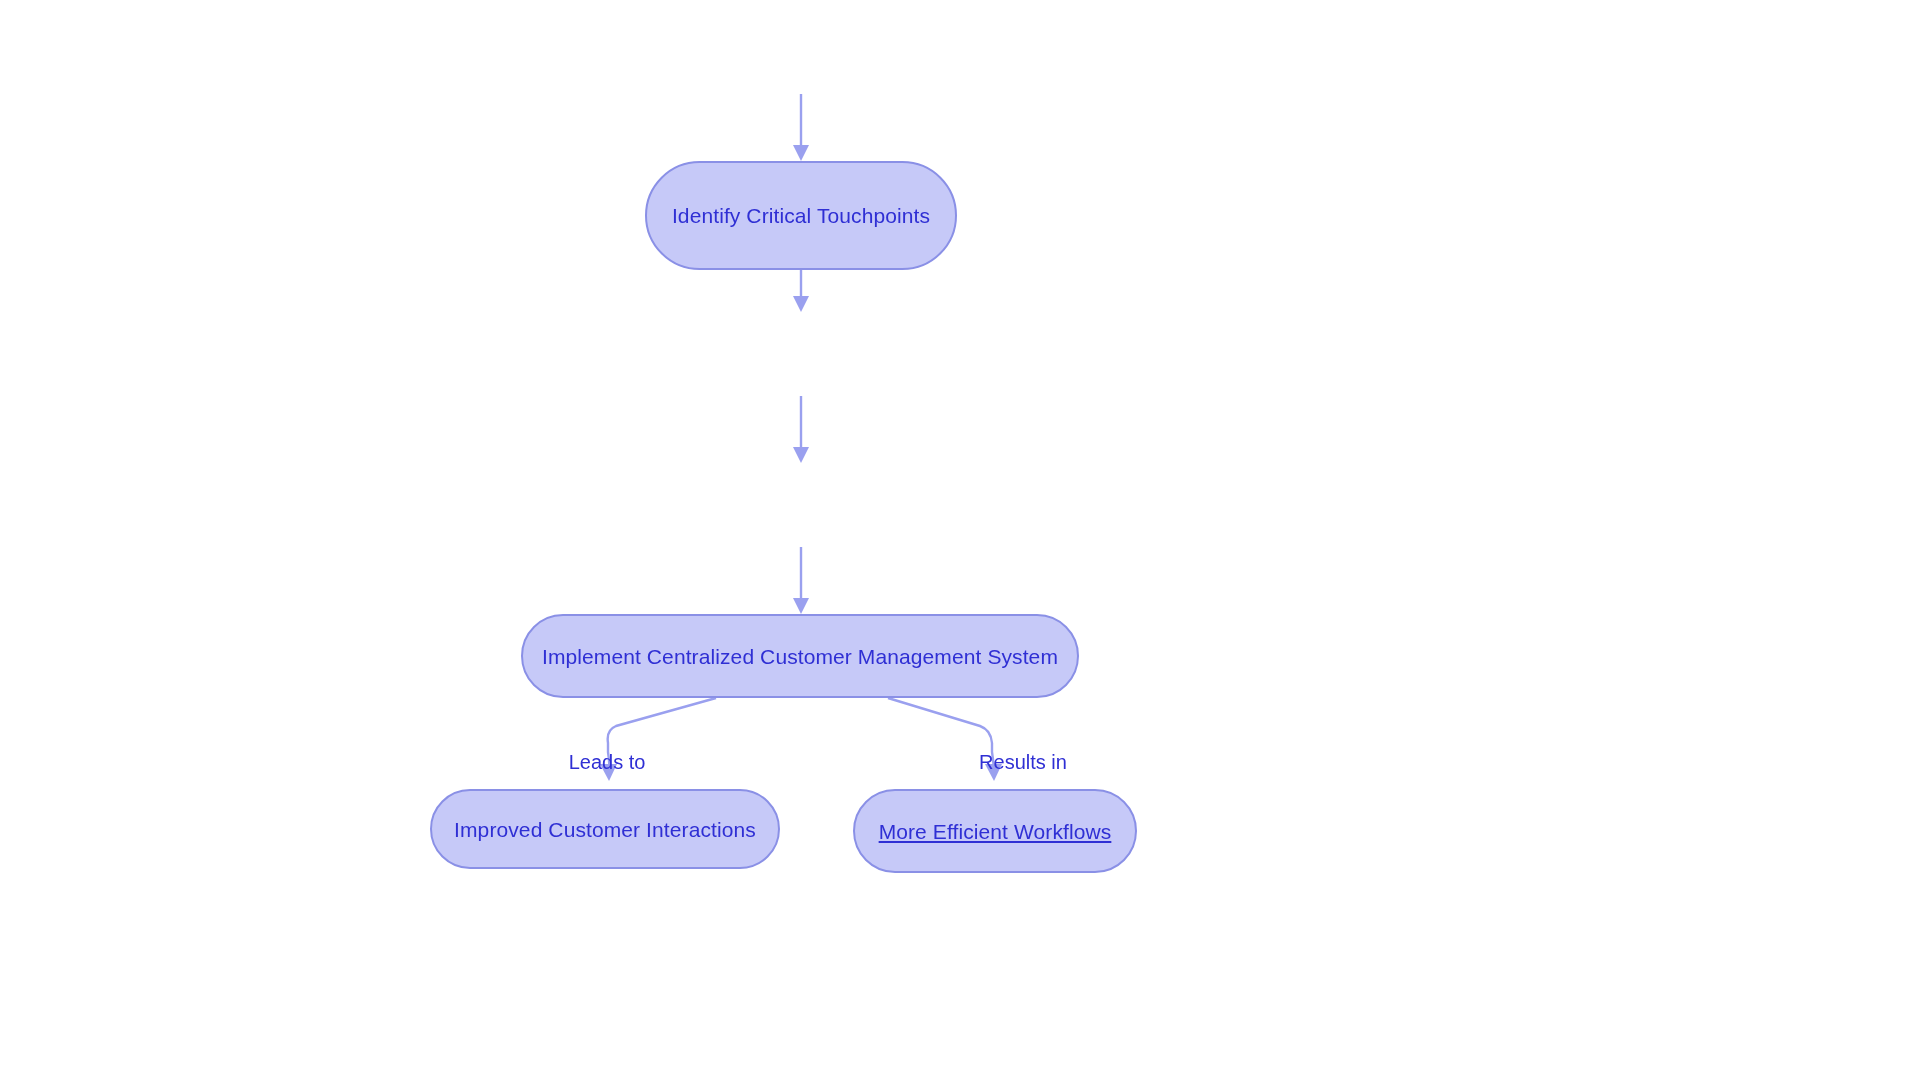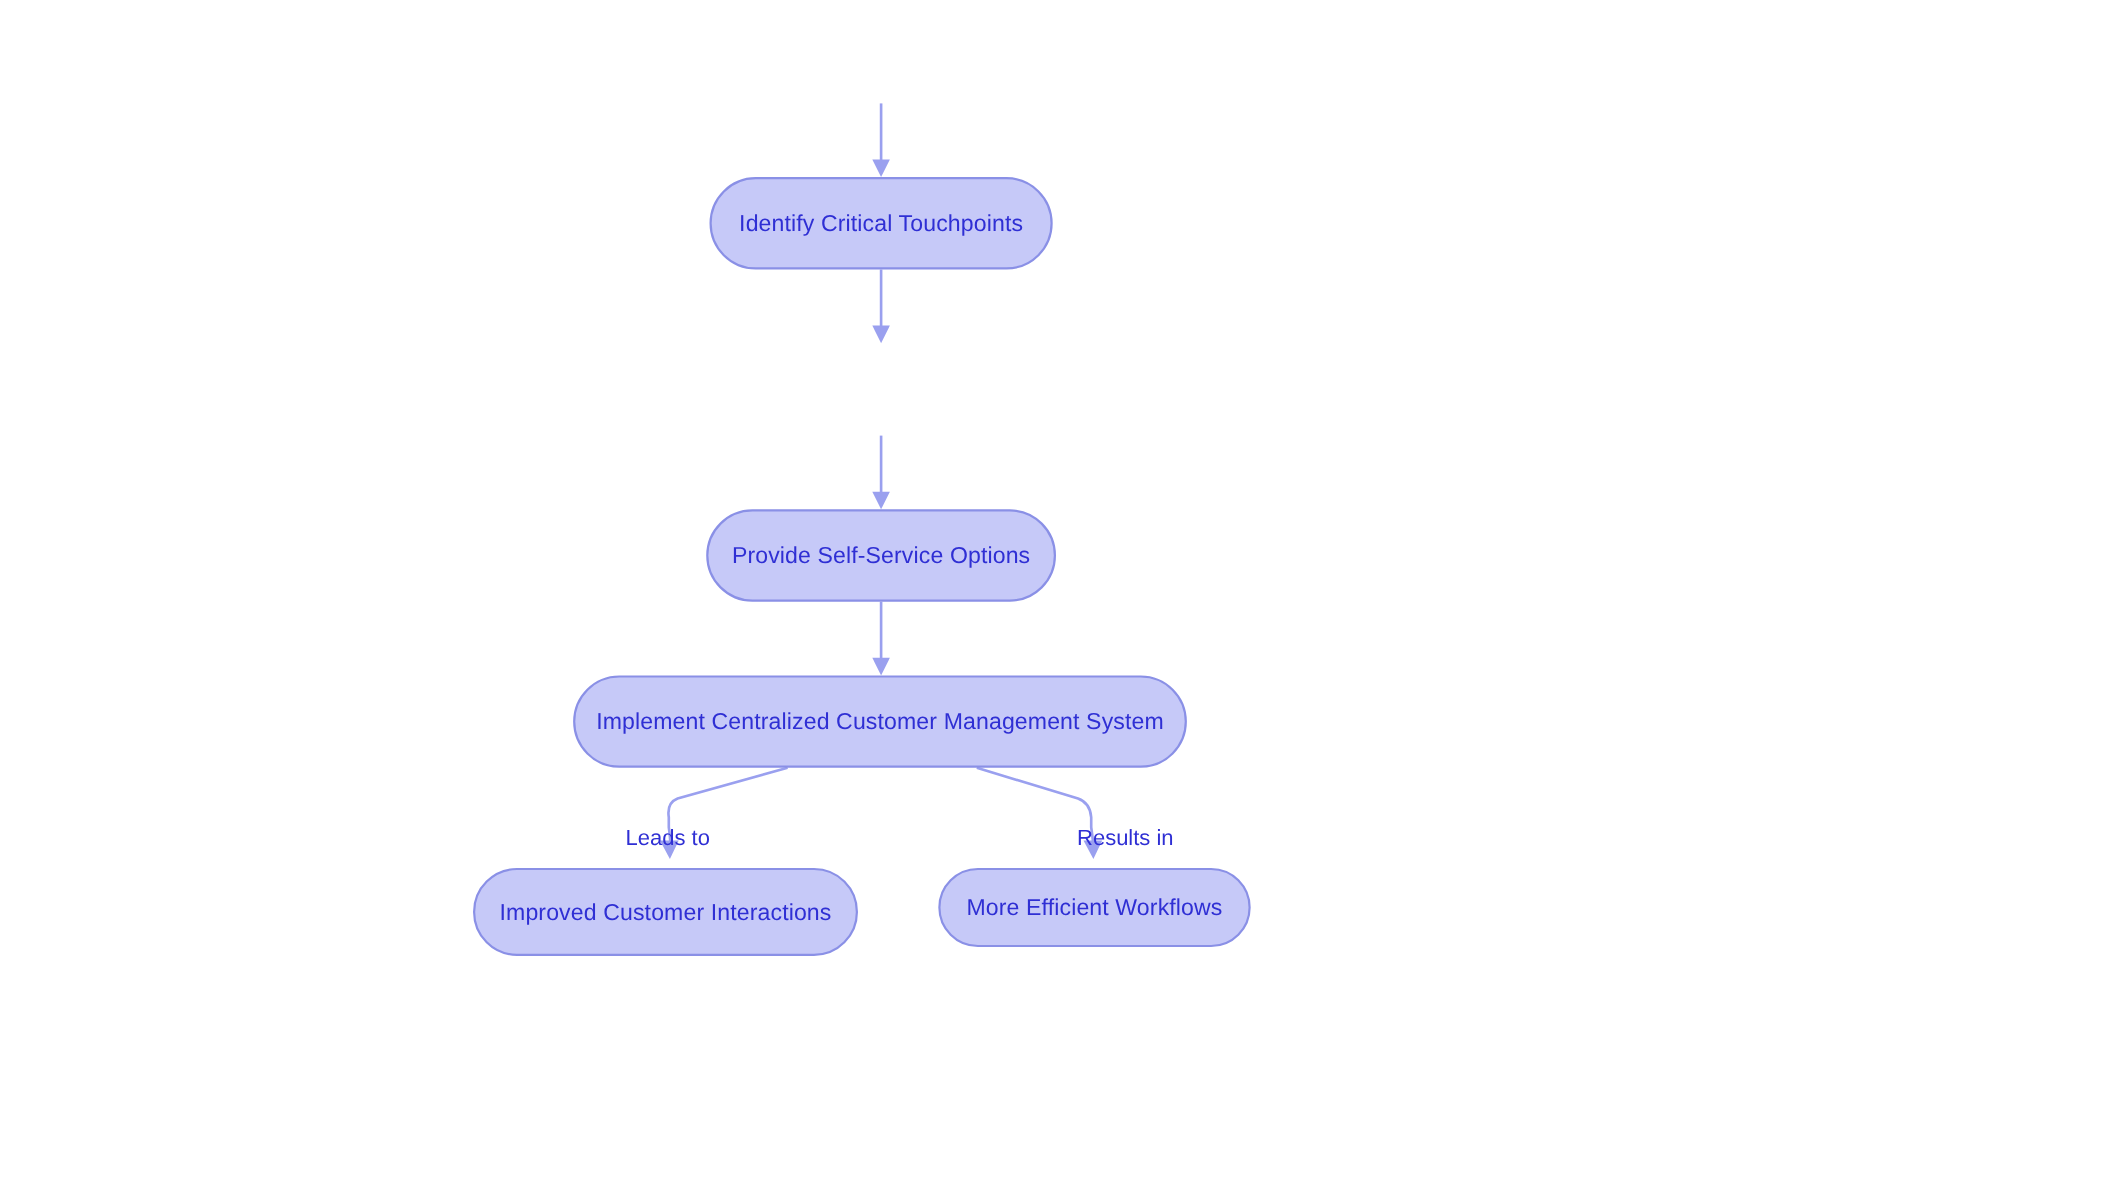--- a/index.html
+++ b/index.html
@@ -97,32 +97,29 @@
     <g>
       <path class="edge-path" d="M 716,698 L 616,726 Q 606,730 608,743 L 608,752 Q 610,766 609,771"></path>
       <polygon class="edge-head" points="609,781 600,764 617,764"></polygon>
     </g>
     <g>
       <path class="edge-path" d="M 888,698 L 980,726 Q 991,730 992,743 L 992,752 Q 994,766 994,771"></path>
       <polygon class="edge-head" points="994,781 985,764 1002,764"></polygon>
     </g>
   </svg>
 
-  <div class="node" style="left: 645px; top: 161px; width: 312px; height: 84px;">
+  <div class="node" style="left: 645px; top: 161px; width: 312px; height: 109px;">
     <span class="node-label">Identify Critical Touchpoints</span>
-  </div>
-  <div class="node" style="left: 642px; top: 463px; width: 318px; height: 84px;">
-    <span class="node-label">Provide Self-Service Options</span>
   </div>
   <div class="node" style="left: 521px; top: 614px; width: 558px; height: 84px;">
     <span class="node-label">Implement Centralized Customer Management System</span>
   </div>
   <div class="node" style="left: 430px; top: 789px; width: 350px; height: 80px;">
     <span class="node-label">Improved Customer Interactions</span>
   </div>
-  <div class="node" style="left: 853px; top: 789px; width: 284px; height: 72px;">
+  <div class="node" style="left: 853px; top: 789px; width: 284px; height: 84px; text-decoration: underline;">
     <span class="node-label">More Efficient Workflows</span>
   </div>
 
   <div class="edge-label" style="left: 607px; top: 742px;">Leads to</div>
   <div class="edge-label" style="left: 1023px; top: 742px;">Results in</div>
 
 </div>
 
 </body></html>

